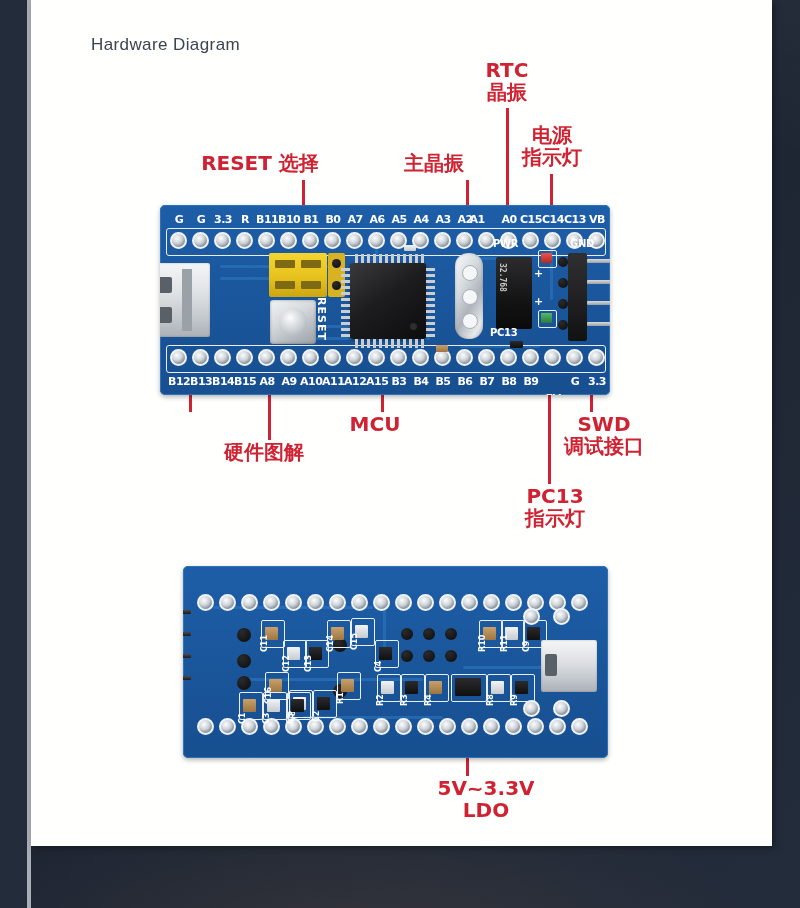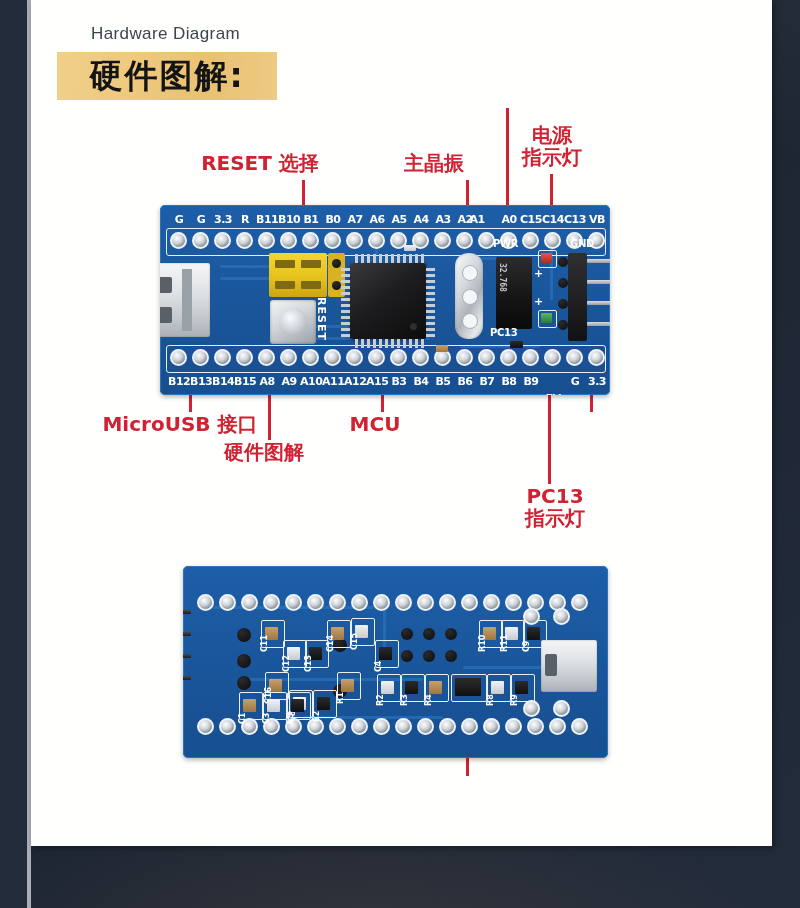--- a/index.html
+++ b/index.html
@@ -18,21 +18,21 @@
     background:radial-gradient(ellipse at 45% 120%,rgba(120,90,70,.22),rgba(0,0,0,0) 65%);pointer-events:none;}
   
   #left-rail{position:absolute;left:0;top:0;width:27px;height:908px;background:#232c3b;}
   #left-divider{position:absolute;left:27px;top:0;width:4px;height:908px;background:#a9aeb6;}
   
   #sheet{position:absolute;left:31px;top:0;width:741px;height:846px;background:#fffffd;
     box-shadow:2px 2px 6px rgba(0,0,0,.35);}
   #sheet-inner{position:absolute;inset:0;overflow:hidden;}
 
   
-  .hdr-en{position:absolute;left:60px;top:24px;font-size:17px;color:#3b4450;letter-spacing:.4px;}
+  .hdr-en{position:absolute;left:60px;top:35px;font-size:17px;color:#3b4450;letter-spacing:.4px;}
   .hdr-cn{position:absolute;left:26px;top:52px;width:220px;height:48px;
     background:linear-gradient(95deg,#f1cf89 0%,#eec97e 35%,#e9c172 70%,#edcb85 100%);
     display:flex;align-items:center;justify-content:center;}
   .hdr-cn span{font-size:33px;font-weight:700;color:#141414;letter-spacing:2px;
     font-family:"DejaVu Sans","Liberation Sans",sans-serif;}
 
   
   .lbl{position:absolute;color:#cf2233;font-weight:700;text-align:center;line-height:1.08;
     font-family:"DejaVu Sans","Liberation Sans",sans-serif;white-space:nowrap;}
   .lbl .l2{display:block;}
@@ -101,56 +101,62 @@
   <div id="frame-sheen"></div>
   <div id="frame-glow"></div>
 </div>
 <div id="left-rail"></div>
 <div id="left-divider"></div>
 
 <div id="sheet">
  <div id="sheet-inner">
 
   <div class="hdr-en">Hardware Diagram</div>
-  <div class="hdr-cn">
-    <span>硬件图解:</span>
-  </div>
-
+
+  <div class="lbl lbl-lg" style="left:431px;top:60px;width:90px;">
+    <span>RTC</span>
+    <span class="l2">晶振</span>
+  </div>
 
   <div class="lbl lbl-lg" style="left:477px;top:125px;width:88px;">
     <span>电源</span>
     <span class="l2">指示灯</span>
   </div>
 
   <div class="lbl lbl-lg" style="left:164px;top:153px;width:130px;">
     <span>RESET 选择</span>
   </div>
 
   <div class="lbl lbl-lg" style="left:364px;top:153px;width:78px;">
     <span>主晶振</span>
   </div>
 
-  <div class="lbl lbl-lg" style="left:60px;top:414px;width:178px;">
-    <span>MicroUSB 接口</span>
-  </div>
 
   <div class="lbl lbl-lg" style="left:315px;top:414px;width:58px;">
     <span>MCU</span>
   </div>
 
   <div class="lbl lbl-lg" style="left:183px;top:442px;width:100px;">
     <span>硬件图解</span>
   </div>
 
+  <div class="lbl lbl-lg" style="left:514px;top:414px;width:118px;">
+    <span>SWD</span>
+    <span class="l2">调试接口</span>
+  </div>
 
   <div class="lbl lbl-lg" style="left:481px;top:486px;width:86px;">
     <span>PC13</span>
     <span class="l2">指示灯</span>
   </div>
 
+  <div class="lbl lbl-lg" style="left:395px;top:778px;width:120px;">
+    <span>5V~3.3V</span>
+    <span class="l2">LDO</span>
+  </div>
 
   <div class="lead" style="left:475px;top:108px;height:182px;"></div>
   <div class="dot" style="left:469px;top:285px;"></div>
 
   <div class="lead" style="left:519px;top:174px;height:104px;"></div>
   <div class="dot" style="left:513px;top:272px;"></div>
 
   <div class="lead" style="left:271px;top:180px;height:92px;"></div>
   <div class="dot" style="left:265px;top:266px;"></div>
 

